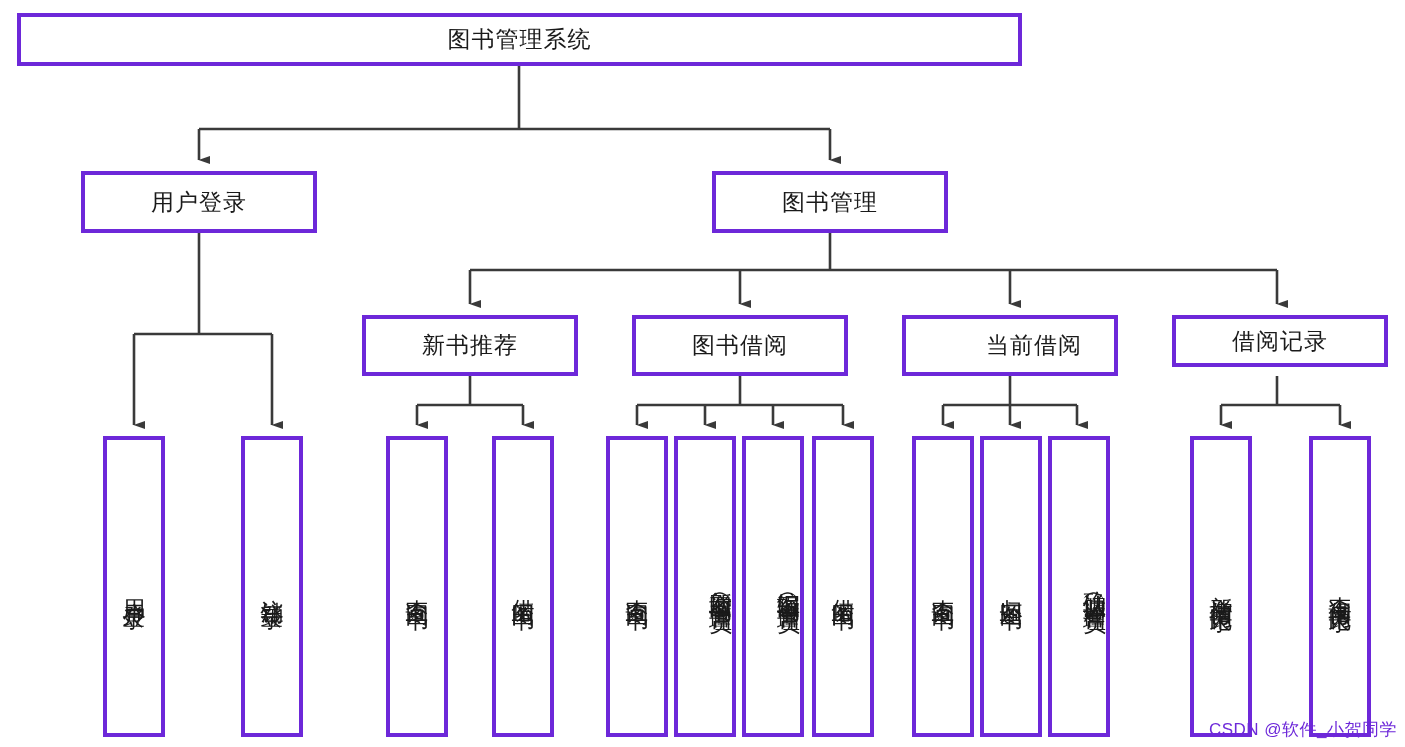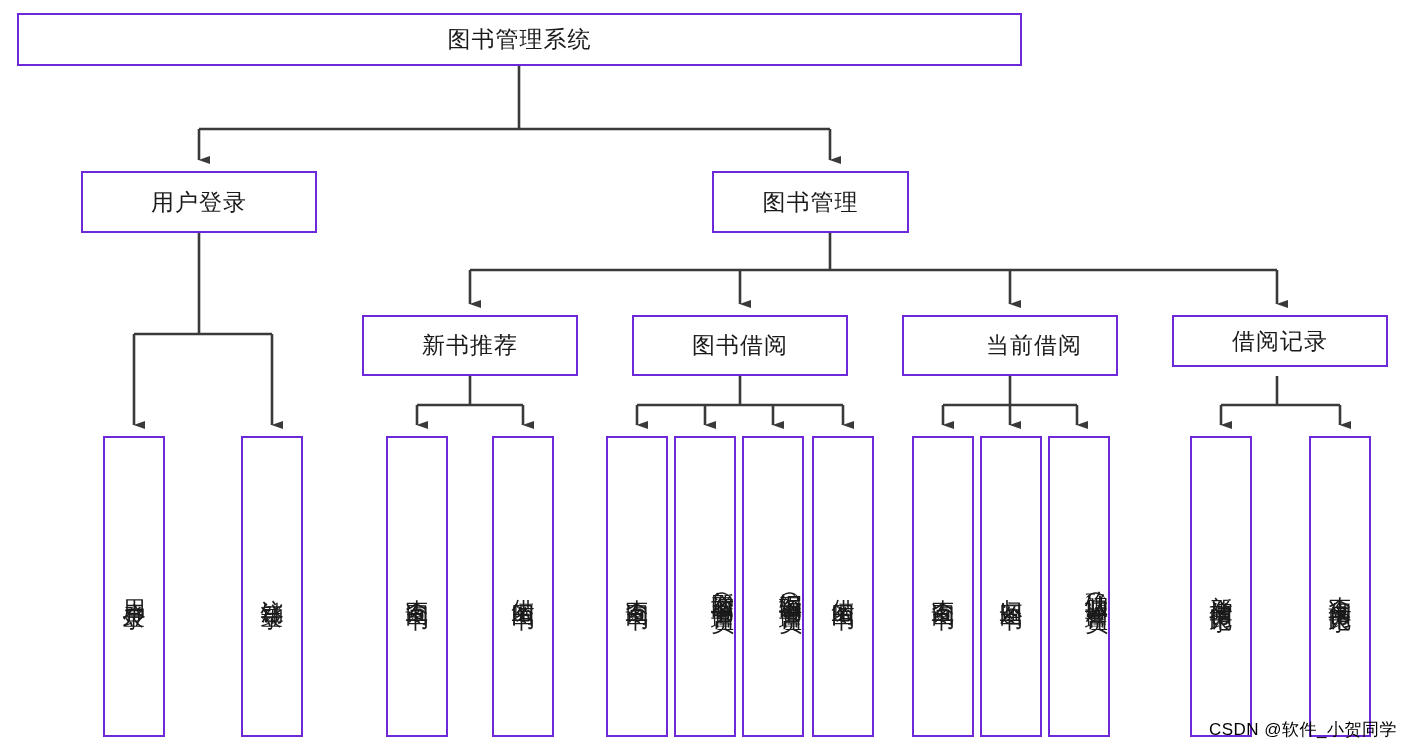--- a/index.html
+++ b/index.html
@@ -21,21 +21,21 @@
     position: absolute;
     left: 0;
     top: 0;
     width: 1405px;
     height: 747px;
     pointer-events: none;
   }
   .node {
     position: absolute;
     box-sizing: border-box;
-    border: 2px solid #6d28d9;
+    border: 4px solid #6d28d9;
     background: #ffffff;
     display: flex;
     align-items: center;
     justify-content: center;
     color: #1a1a1a;
   }
   .node.horiz {
     font-size: 23px;
     letter-spacing: 1px;
   }
@@ -52,21 +52,21 @@
     align-items: flex-start;
   }
   .node-title {
     font-size: 24px;
   }
   .watermark {
     position: absolute;
     right: 8px;
     bottom: 6px;
     font-size: 17px;
-    color: #000000;
+    color: #6d28d9;
     white-space: nowrap;
     letter-spacing: 0.5px;
   }
 </style>
 </head>
 <body>
 
 <div id="canvas">
 
   <svg class="wires" viewBox="0 0 1405 747" xmlns="http://www.w3.org/2000/svg">
@@ -120,21 +120,21 @@
   </svg>
 
   <div class="node horiz node-title" style="left:17px; top:13px; width:1005px; height:53px;">
     <span>图书管理系统</span>
   </div>
 
   <div class="node horiz" style="left:81px; top:171px; width:236px; height:62px;">
     <span>用户登录</span>
   </div>
 
-  <div class="node horiz" style="left:712px; top:171px; width:197px; height:62px;">
+  <div class="node horiz" style="left:712px; top:171px; width:236px; height:62px;">
     <span>图书管理</span>
   </div>
 
   <div class="node horiz" style="left:632px; top:315px; width:216px; height:61px;">
     <span>图书借阅</span>
   </div>
 
   <div class="node horiz" style="left:362px; top:315px; width:216px; height:61px;">
     <span>新书推荐</span>
   </div>

